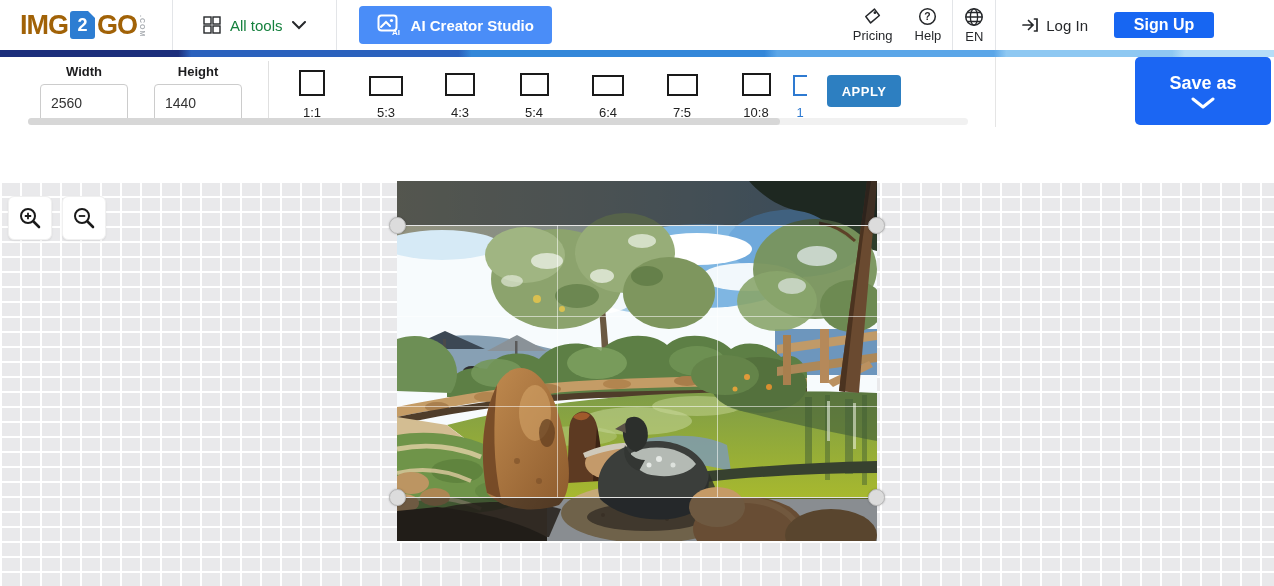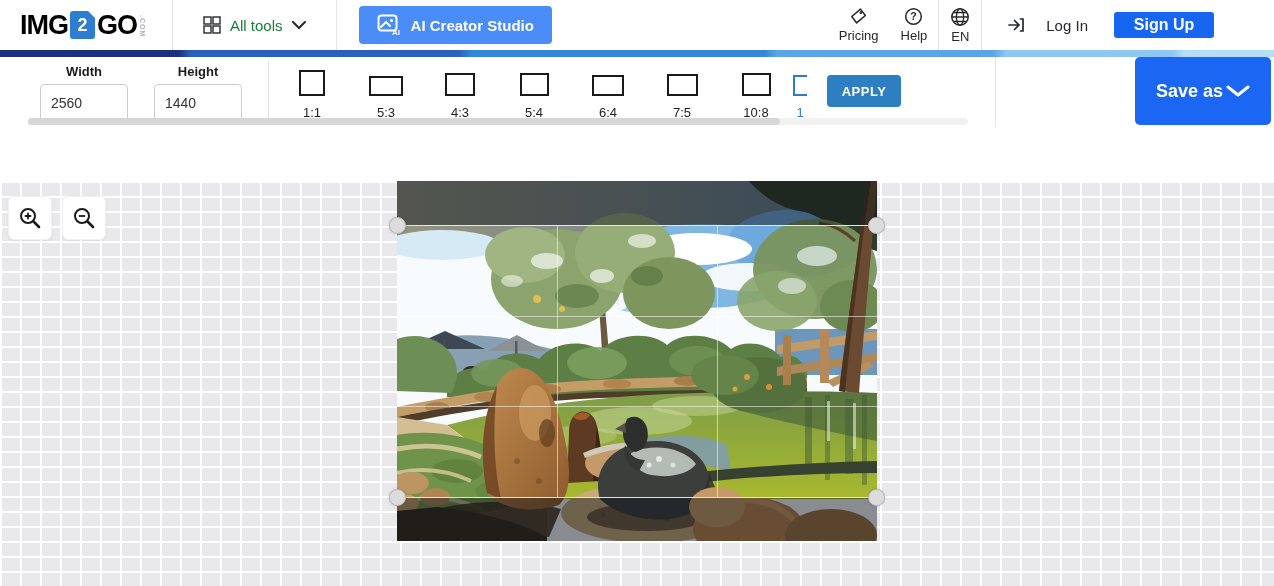--- a/index.html
+++ b/index.html
@@ -2,36 +2,36 @@
 <html style="--c-logo: #2d7dd2; --c-ai: #4a8df8; --c-signup: #1766f2; --c-apply: #2d7fc1; --c-save: #1b66f3; --c-selratio: #2e7ad1;"><head>
 <meta charset="utf-8">
 <style>
   * { margin:0; padding:0; box-sizing:border-box; }
   html,body { width:1274px; height:586px; overflow:hidden; background:#fff;
     font-family:"Liberation Sans", sans-serif; color:#202124; }
 
   
   .header { height:50px; display:flex; align-items:center; background:#fff; position:relative; }
   .logo { display:flex; align-items:flex-end; margin-left:20px; margin-right:26px; cursor:pointer; }
-  .logo-txt { font-size:27px; font-weight:800; color:#000000; letter-spacing:-1px; line-height:1; }
+  .logo-txt { font-size:27px; font-weight:800; color:#a16207; letter-spacing:-1px; line-height:1; }
   .logo-doc { width:25px; height:28px; background:var(--c-logo,#2d7dd2); border-radius:3px; margin:0 2px;
     position:relative; display:flex; align-items:center; justify-content:center; }
   .logo-doc span { color:#fff; font-size:18px; font-weight:800; }
   .logo-doc::after { content:""; position:absolute; top:0; right:0; border-style:solid;
     border-width:0 7px 7px 0; border-color:transparent #fff transparent transparent; }
   .logo-tld { font-size:7px; color:#a9adb2; font-weight:700; writing-mode:vertical-rl; height:24px;
     margin-left:2px; letter-spacing:1px; }
   .vsep { width:1px; align-self:stretch; background:#e3e5e8; }
   .alltools { display:flex; align-items:center; gap:9px; padding:0 30px; font-size:15px; color:#15803d; cursor:pointer; }
   .ai-btn { margin-left:22px; height:38px; padding:0 18px; background:var(--c-ai,#4a8df8); border:none;
     border-radius:4px; color:#fff; font-size:15px; font-weight:700; display:flex; align-items:center; gap:10px; cursor:pointer; }
   .hspacer { flex:1; }
   .stackitem { display:flex; flex-direction:column; align-items:center; gap:2px; font-size:13px;
     color:#26282b; padding:0 11px; cursor:pointer; }
-  .login { display:flex; align-items:center; gap:20px; font-size:15px; color:#26282b; padding:0 26px; cursor:pointer; }
+  .login { display:flex; align-items:center; gap:6px; font-size:15px; color:#26282b; padding:0 26px; cursor:pointer; }
   .signup-btn { width:100px; height:26px; margin-right:60px; background:var(--c-signup,#1766f2); color:#fff;
     border:none; border-radius:3px; font-size:16px; font-weight:700; cursor:pointer; }
 
   
   .gradbar { height:7px; background:linear-gradient(90deg,
       #1d2f7c 0%, #1d2f7c 14%, #2b61bd 15%, #2b61bd 36%, #3487d9 37%, #3487d9 60%,
       #5ba6e8 61%, #5ba6e8 78%, #8ec8f2 79%, #8ec8f2 92%, #b5ddf8 93%, #b5ddf8 100%); }
 
   
   .toolbar { height:70px; display:flex; background:#fff; }
@@ -52,21 +52,21 @@
   .ratio-partial .ratio-label { color:var(--c-selratio,#2e7ad1); }
   .apply-btn { margin-left:20px; margin-bottom:2px; width:74px; height:32px; background:var(--c-apply,#2d7fc1);
     color:#fff; border:none; border-radius:4px; font-size:13px; font-weight:700; letter-spacing:0.5px;
     cursor:pointer; position:relative; z-index:2; align-self:center; }
   .tb-scrollbar { position:absolute; left:28px; bottom:2px; width:940px; height:7px;
     background:#f1f1f1; border-radius:4px; }
   .tb-scrollthumb { width:752px; height:7px; background:#d7d7d7; border-radius:4px; cursor:pointer; }
   .tb-right { flex:1; border-left:1px solid #e5e5e5; display:flex; justify-content:flex-end; }
   .saveas-btn { width:136px; height:68px; margin-right:3px; background:var(--c-save,#1b66f3); color:#fff;
     border:none; border-radius:5px; font-size:18px; font-weight:700; cursor:pointer;
-    display:flex; flex-direction:row; align-items:center; justify-content:center; gap:3px; }
+    display:flex; flex-direction:column; align-items:center; justify-content:center; gap:3px; }
 
   
   .canvas { height:459px; position:relative;
     background-color:#e9e9eb;
     background-image:linear-gradient(#ffffff 2px, transparent 2px),
                      linear-gradient(90deg, #ffffff 2px, transparent 2px);
     background-size:20px 15px; }
   .zoom-btns { position:absolute; top:15px; left:8px; display:flex; gap:10px; }
   .zoom-btn { width:44px; height:44px; background:#fff; border:1px solid #f0f0f0; border-radius:6px;
     display:flex; align-items:center; justify-content:center; cursor:pointer;

